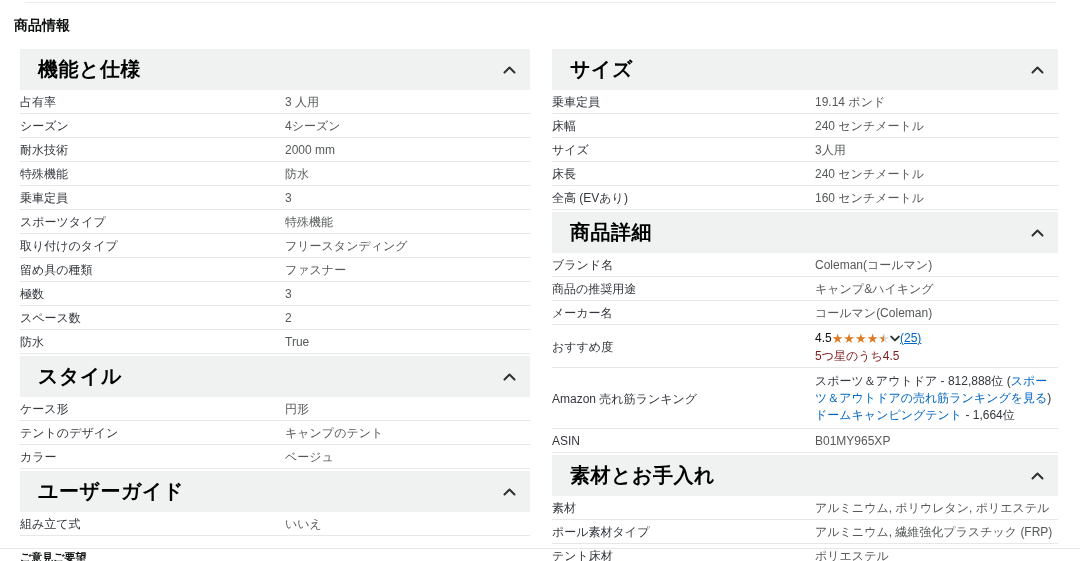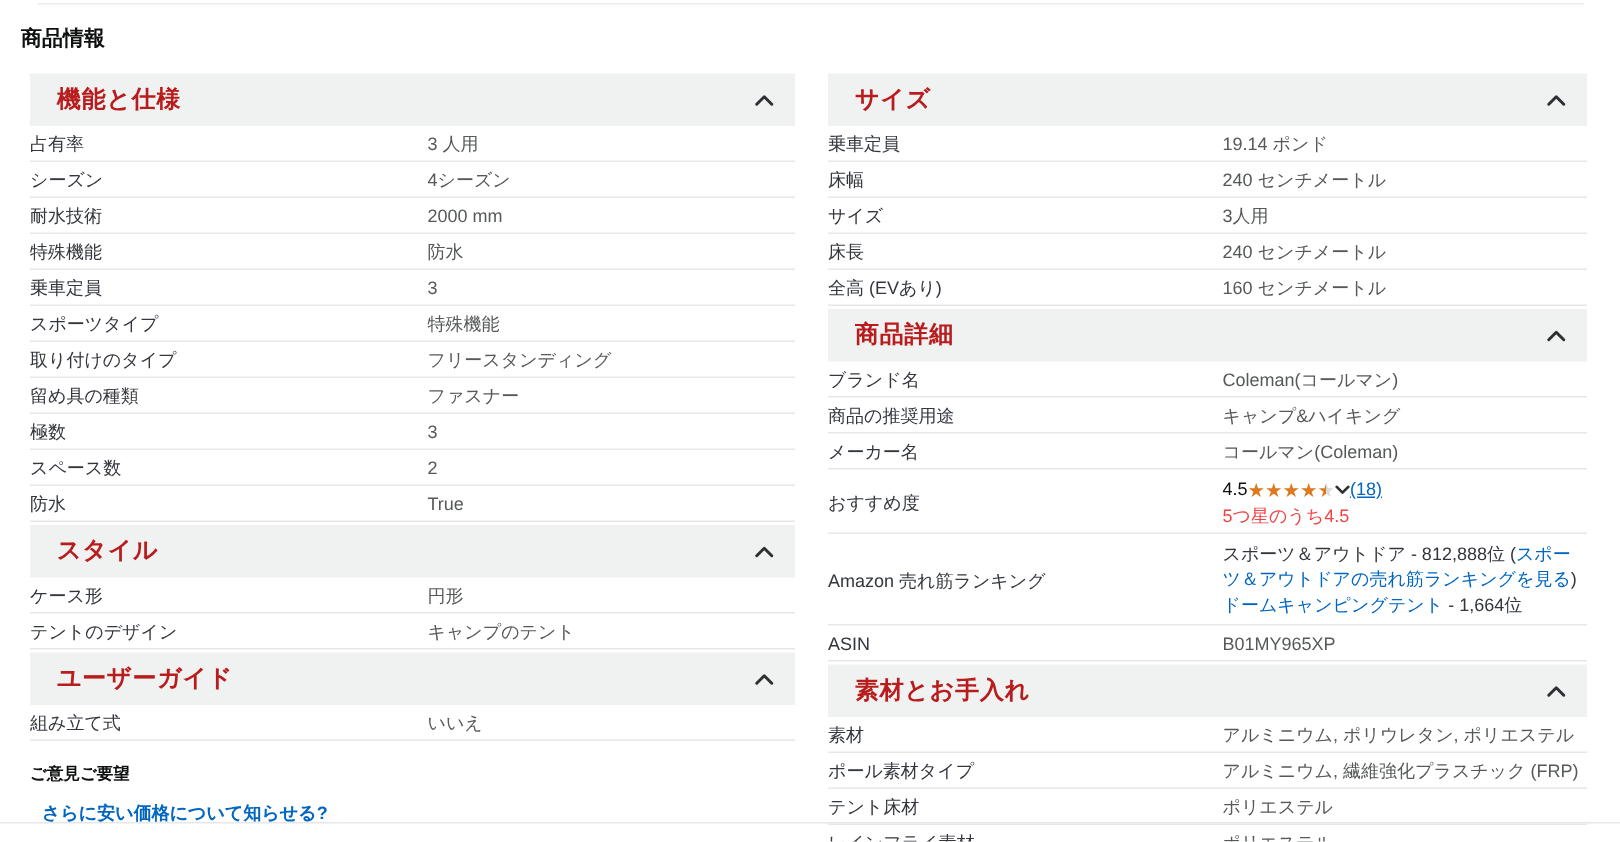--- a/index.html
+++ b/index.html
@@ -30,21 +30,21 @@
   .col-right { width: 506px; margin-left: 22px; }
   .col-left .section, .col-left .feedback { margin-left: 6px; }
 
   .section-header {
     background: var(--c-header_bg, #f0f2f2);
     display: flex; justify-content: space-between; align-items: center;
     padding: 7px 14px 7px 18px;
     margin-top: 2px;
     cursor: pointer;
   }
-  .section-title { font-size: 16px; font-weight: 700; color: #b91c1c; letter-spacing: .5px; }
+  .section-title { font-size: 20px; font-weight: 700; color: #000000; letter-spacing: .5px; }
   .chev { display: inline-flex; color: #2f3033; }
 
   .spec-row {
     display: flex; align-items: center;
     border-bottom: 1px solid var(--c-border, #e7e7e7);
     padding: 5px 0 4px 0;
     font-size: 12px; line-height: 14px;
   }
   .spec-label { flex: none; color: var(--c-label, #33373d); padding-right: 10px; }
   .col-left  .spec-label { width: 265px; }
@@ -61,21 +61,21 @@
   .rating-line { display: flex; align-items: center; gap: 0; line-height: 16px; }
   .rating-score { color: #0f1111; }
   .stars { font-size: 13px; letter-spacing: 0px; color: var(--c-star, #de7921); line-height: 13px; }
   .star { display: inline-block; }
   .star.half {
     background: linear-gradient(90deg, var(--c-star, #de7921) 0 50%, #d8dcdc 50% 100%);
     -webkit-background-clip: text; background-clip: text;
     color: transparent;
   }
   .chev-sm { display: inline-flex; color: #2f3033; cursor: pointer; }
-  .rating-alt { display: block; margin-top: 3px; color: #ef4444; line-height: 14px; }
+  .rating-alt { display: block; margin-top: 3px; color: #7f1d1d; line-height: 14px; }
 
   .ranking-value { line-height: 17px; color: #33373d; }
   .ranking-line2 { display: block; }
 
   .feedback { margin-top: 14px; }
   .feedback-heading { font-size: 11px; font-weight: 700; color: #0f1111; }
   .feedback-link {
     display: inline-flex; align-items: center; gap: 5px;
     margin: 11px 0 0 8px;
     font-size: 12px; font-weight: 700;
@@ -161,20 +161,24 @@
           </span>
         </div>
         <div class="rows">
           <div class="spec-row">
               <span class="spec-label">ケース形</span>
               <span class="spec-value">円形</span>
             </div>
           <div class="spec-row">
               <span class="spec-label">テントのデザイン</span>
               <span class="spec-value">キャンプのテント</span>
+            </div>
+          <div class="spec-row">
+              <span class="spec-label">カラー</span>
+              <span class="spec-value">ベージュ</span>
             </div>
         </div>
       </div>
 
       <div class="section">
         <div class="section-header">
           <span class="section-title">ユーザーガイド</span>
           <span class="chev">
             <svg width="13" height="8" viewBox="0 0 13 8">
                 <path d="M1.5 6.5 L6.5 1.5 L11.5 6.5" fill="none" stroke="currentColor" stroke-width="2" stroke-linecap="round" stroke-linejoin="round"></path>
@@ -260,21 +264,21 @@
             <span class="spec-label">おすすめ度</span>
             <span class="spec-value">
               <span class="rating-line">
                 <span class="rating-score">4.5</span>
                 <span class="stars"><span class="star full">★</span><span class="star full">★</span><span class="star full">★</span><span class="star full">★</span><span class="star half">★</span></span>
                 <span class="chev-sm">
                   <svg width="10" height="7" viewBox="0 0 13 8">
                       <path d="M1.5 1.5 L6.5 6.5 L11.5 1.5" fill="none" stroke="currentColor" stroke-width="2.4" stroke-linecap="round" stroke-linejoin="round"></path>
                     </svg>
                 </span>
-                <a class="link underline">(18)</a>
+                <a class="link underline">(25)</a>
               </span>
               <span class="rating-alt">5つ星のうち4.5</span>
             </span>
           </div>
 
           <div class="spec-row">
             <span class="spec-label">Amazon 売れ筋ランキング</span>
             <span class="spec-value ranking-value">
               <span>スポーツ＆アウトドア - 812,888位 (</span><a class="link">スポーツ＆アウトドアの売れ筋ランキングを見る</a><span>)</span>
               <span class="ranking-line2"><a class="link">ドームキャンピングテント</a><span> - 1,664位</span></span>

